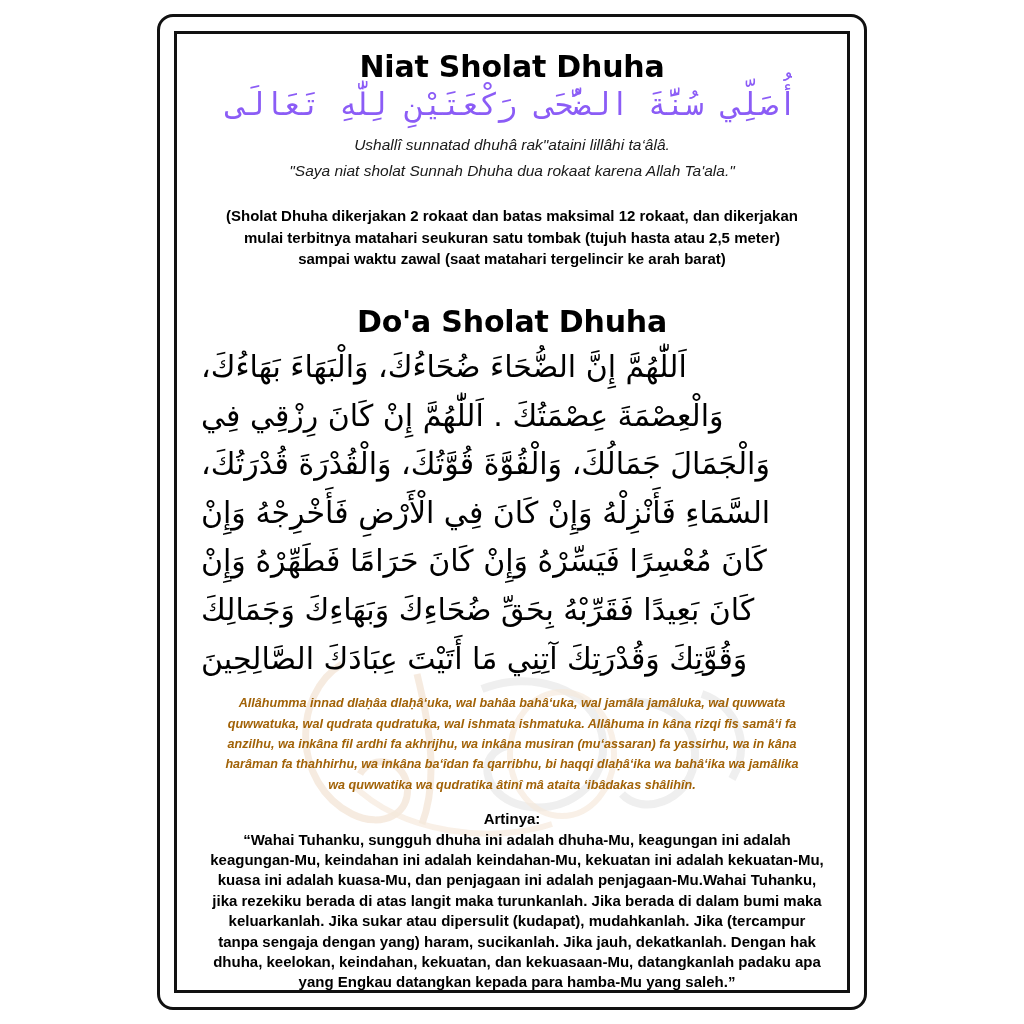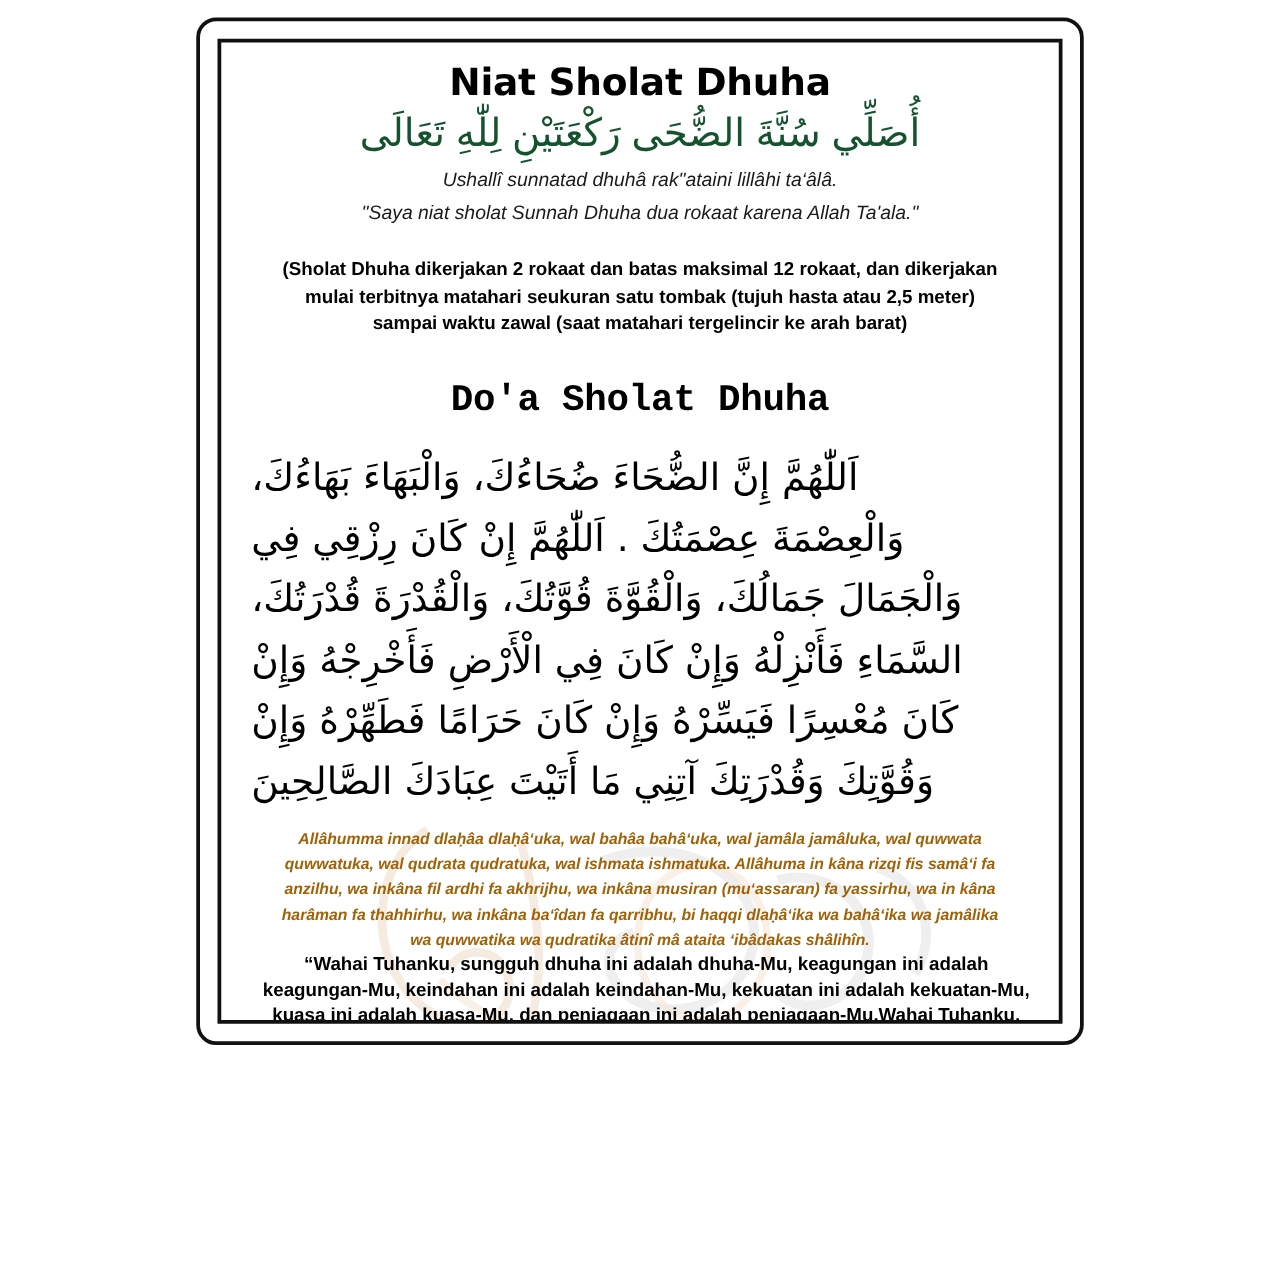--- a/index.html
+++ b/index.html
@@ -14,21 +14,21 @@
     font-family: "Liberation Sans", sans-serif;
     -webkit-font-smoothing: antialiased;
   }
 
   
   #poster-frame {
     position: absolute;
     left: 157px;
     top: 14px;
     width: 710px;
-    height: 822px;
+    height: 996px;
     box-sizing: border-box;
     border: 3px solid #111111;
     border-radius: 16px;
     background: #ffffff;
   }
 
   
   #poster-inner {
     position: absolute;
     left: 14px;
@@ -66,31 +66,30 @@
     font-family: "DejaVu Sans", sans-serif;
     font-weight: bold;
     font-size: 30px;
     line-height: 1.12;
     color: #000000;
     letter-spacing: -0.2px;
     margin: 4px 0 2px 0;
   }
   .poster-title.second {
     margin-top: 36px;
-    margin-bottom: 20px;
-    font-family: Liberation Mono, monospace;
+    margin-bottom: 4px;
   }
 
   
   .arabic-niat {
     direction: rtl;
-    font-family: Liberation Sans, sans-serif;
+    font-family: Liberation Mono, monospace;
     font-size: 31px;
     line-height: 1.35;
-    color: #14532d;
+    color: #8b5cf6;
     margin: 2px 0 6px 0;
     white-space: nowrap;
   }
   .arabic-doa {
     direction: rtl;
     font-family: "DejaVu Sans", serif;
     font-size: 30px;
     line-height: 1.62;
     color: #000000;
     text-align: left;
@@ -191,23 +190,25 @@
       <div class="note-block">(Sholat Dhuha dikerjakan 2 rokaat dan batas maksimal 12 rokaat, dan dikerjakan mulai terbitnya matahari seukuran satu tombak (tujuh hasta atau 2,5 meter) sampai waktu zawal (saat matahari tergelincir ke arah barat)</div>
 
       <div class="poster-title second">Do'a Sholat Dhuha</div>
 
       <div class="arabic-doa">
         <div>اَللّٰهُمَّ إِنَّ الضُّحَاءَ ضُحَاءُكَ، وَالْبَهَاءَ بَهَاءُكَ،</div>
         <div>وَالْعِصْمَةَ عِصْمَتُكَ . اَللّٰهُمَّ إِنْ كَانَ رِزْقِي فِي</div>
         <div>وَالْجَمَالَ جَمَالُكَ، وَالْقُوَّةَ قُوَّتُكَ، وَالْقُدْرَةَ قُدْرَتُكَ،</div>
         <div>السَّمَاءِ فَأَنْزِلْهُ وَإِنْ كَانَ فِي الْأَرْضِ فَأَخْرِجْهُ وَإِنْ</div>
         <div>كَانَ مُعْسِرًا فَيَسِّرْهُ وَإِنْ كَانَ حَرَامًا فَطَهِّرْهُ وَإِنْ</div>
+        <div>كَانَ بَعِيدًا فَقَرِّبْهُ بِحَقِّ ضُحَاءِكَ وَبَهَاءِكَ وَجَمَالِكَ</div>
         <div>وَقُوَّتِكَ وَقُدْرَتِكَ آتِنِي مَا أَتَيْتَ عِبَادَكَ الصَّالِحِينَ</div>
       </div>
 
       <div class="doa-translit">Allâhumma innad dlaḥâa dlaḥâ‘uka, wal bahâa bahâ‘uka, wal jamâla jamâluka, wal quwwata quwwatuka, wal qudrata qudratuka, wal ishmata ishmatuka. Allâhuma in kâna rizqi fis samâ‘i fa anzilhu, wa inkâna fil ardhi fa akhrijhu, wa inkâna musiran (mu‘assaran) fa yassirhu, wa in kâna harâman fa thahhirhu, wa inkâna ba‘îdan fa qarribhu, bi haqqi dlaḥâ‘ika wa bahâ‘ika wa jamâlika wa quwwatika wa qudratika âtinî mâ ataita ‘ibâdakas shâlihîn.</div>
 
+      <div class="artinya-label">Artinya:</div>
 
       <div class="artinya-body">“Wahai Tuhanku, sungguh dhuha ini adalah dhuha-Mu, keagungan ini adalah keagungan-Mu, keindahan ini adalah keindahan-Mu, kekuatan ini adalah kekuatan-Mu, kuasa ini adalah kuasa-Mu, dan penjagaan ini adalah penjagaan-Mu.Wahai Tuhanku, jika rezekiku berada di atas langit maka turunkanlah. Jika berada di dalam bumi maka keluarkanlah. Jika sukar atau dipersulit (kudapat), mudahkanlah. Jika (tercampur tanpa sengaja dengan yang) haram, sucikanlah. Jika jauh, dekatkanlah. Dengan hak dhuha, keelokan, keindahan, kekuatan, dan kekuasaan-Mu, datangkanlah padaku apa yang Engkau datangkan kepada para hamba-Mu yang saleh.”</div>
 
     </div>
   </div>
 </div>
 
 </body></html>

